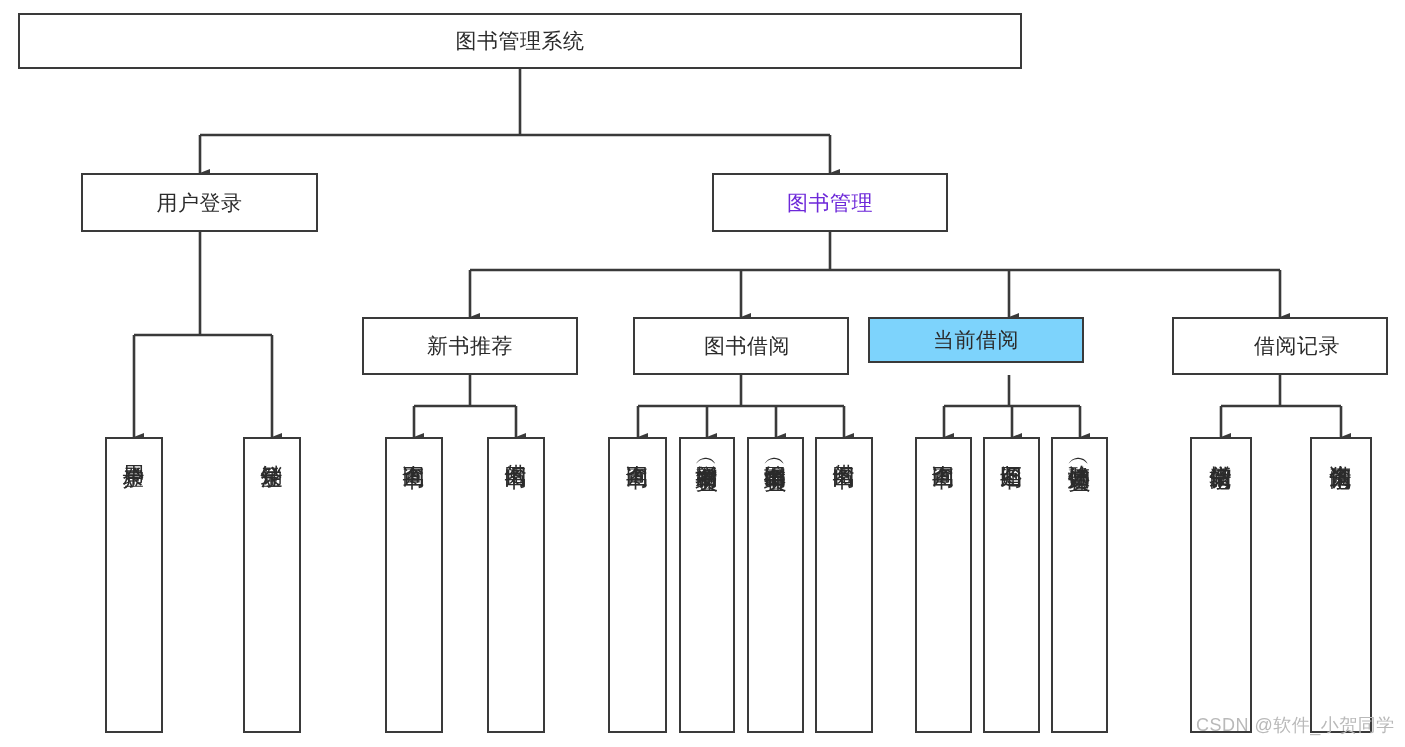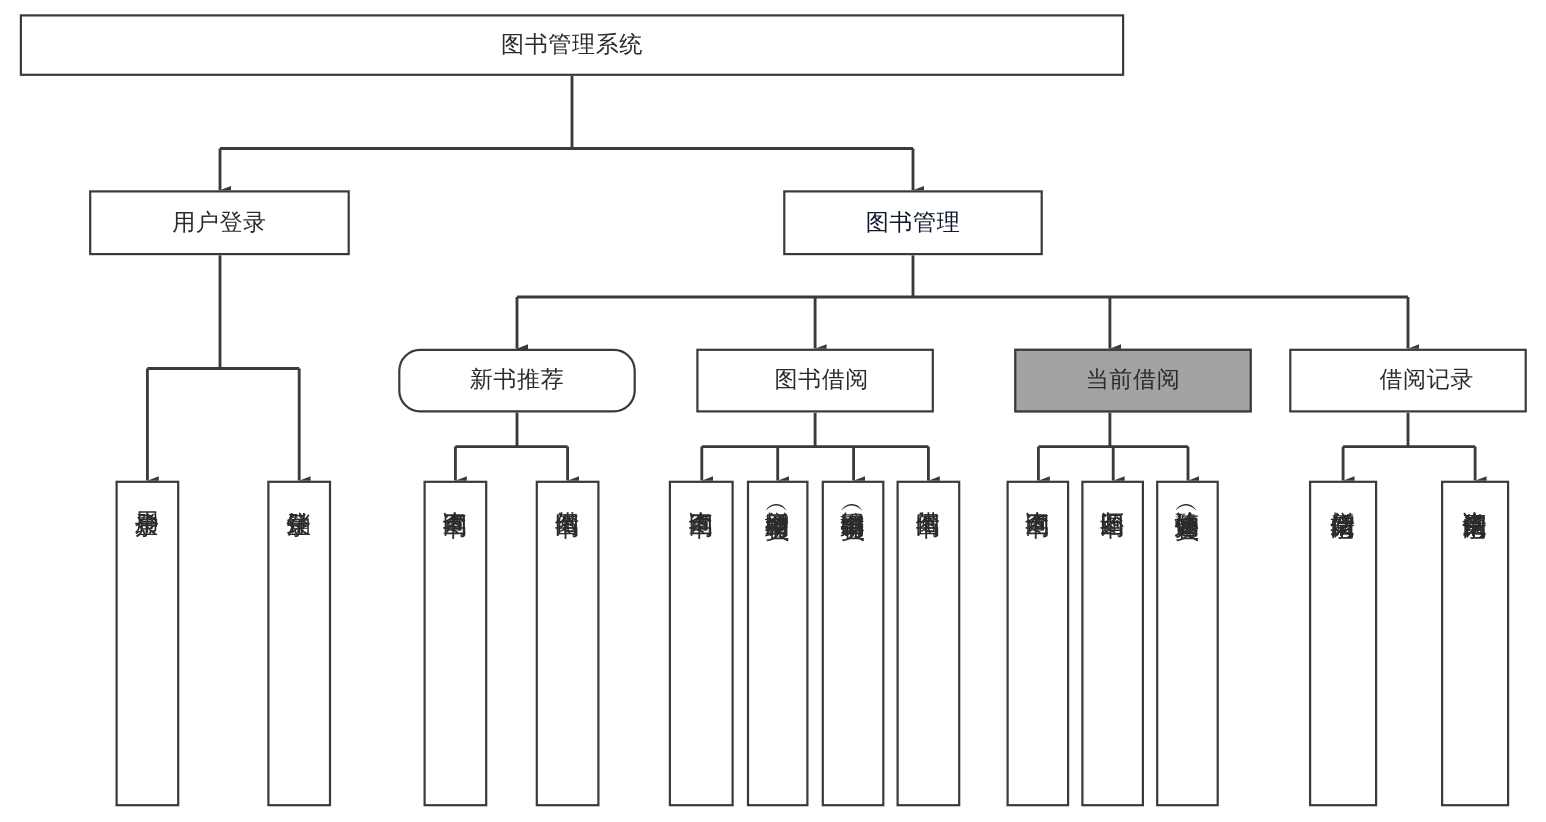--- a/index.html
+++ b/index.html
@@ -100,29 +100,29 @@
       </g>
   </svg>
   <div id="node-layer">
       <div class="node horizontal" style="left: 18px; top: 13px; width: 1004px; height: 56px; border-color: rgb(58, 58, 58); background: rgb(255, 255, 255);">
         <span class="node-label" style="color: rgb(43, 43, 43);">图书管理系统</span>
       </div>
       <div class="node horizontal" style="left: 81px; top: 173px; width: 237px; height: 59px; border-color: rgb(58, 58, 58); background: rgb(255, 255, 255);">
         <span class="node-label" style="color: rgb(43, 43, 43);">用户登录</span>
       </div>
       <div class="node horizontal" style="left: 712px; top: 173px; width: 236px; height: 59px; border-color: rgb(58, 58, 58); background: rgb(255, 255, 255);">
-        <span class="node-label" style="color: #0f172a;">图书管理</span>
+        <span class="node-label" style="color: #6d28d9;">图书管理</span>
       </div>
-      <div class="node horizontal" style="left: 362px; top: 317px; width: 216px; height: 58px; border-color: rgb(58, 58, 58); background: rgb(255, 255, 255); border-radius: 20px;">
+      <div class="node horizontal" style="left: 362px; top: 317px; width: 216px; height: 58px; border-color: rgb(58, 58, 58); background: rgb(255, 255, 255);">
         <span class="node-label" style="color: rgb(43, 43, 43);">新书推荐</span>
       </div>
       <div class="node horizontal" style="left: 633px; top: 317px; width: 216px; height: 58px; border-color: rgb(58, 58, 58); background: rgb(255, 255, 255);">
         <span class="node-label" style="color: rgb(43, 43, 43); margin-left: 12px;">图书借阅</span>
       </div>
-      <div class="node horizontal" style="left: 922px; top: 317px; width: 216px; height: 58px; border-color: rgb(58, 58, 58); background: #a3a3a3;">
+      <div class="node horizontal" style="left: 868px; top: 317px; width: 216px; height: 46px; border-color: rgb(58, 58, 58); background: #7dd3fc;">
         <span class="node-label" style="color: rgb(43, 43, 43);">当前借阅</span>
       </div>
       <div class="node horizontal" style="left: 1172px; top: 317px; width: 216px; height: 58px; border-color: rgb(58, 58, 58); background: rgb(255, 255, 255); padding-left: 34px;">
         <span class="node-label" style="color: rgb(43, 43, 43);">借阅记录</span>
       </div>
       <div class="node vertical" style="left: 105px; top: 437px; width: 58px; height: 296px; border-color: rgb(58, 58, 58); background: rgb(255, 255, 255);">
         <span class="node-label" style="color: rgb(43, 43, 43);">用户登录</span>
       </div>
       <div class="node vertical" style="left: 243px; top: 437px; width: 58px; height: 296px; border-color: rgb(58, 58, 58); background: rgb(255, 255, 255);">
         <span class="node-label" style="color: rgb(43, 43, 43);">注销登录</span>
@@ -154,13 +154,14 @@
       <div class="node vertical" style="left: 1051px; top: 437px; width: 57px; height: 296px; border-color: rgb(58, 58, 58); background: rgb(255, 255, 255);">
         <span class="node-label" style="color: rgb(43, 43, 43);">确认归还（管理员）</span>
       </div>
       <div class="node vertical" style="left: 1190px; top: 437px; width: 62px; height: 296px; border-color: rgb(58, 58, 58); background: rgb(255, 255, 255);">
         <span class="node-label" style="color: rgb(43, 43, 43);">新增借阅记录</span>
       </div>
       <div class="node vertical" style="left: 1310px; top: 437px; width: 62px; height: 296px; border-color: rgb(58, 58, 58); background: rgb(255, 255, 255);">
         <span class="node-label" style="color: rgb(43, 43, 43);">查询借阅记录</span>
       </div>
     </div>
+  <div id="watermark">CSDN @软件_小贺同学</div>
 </div>
 
 </body></html>

